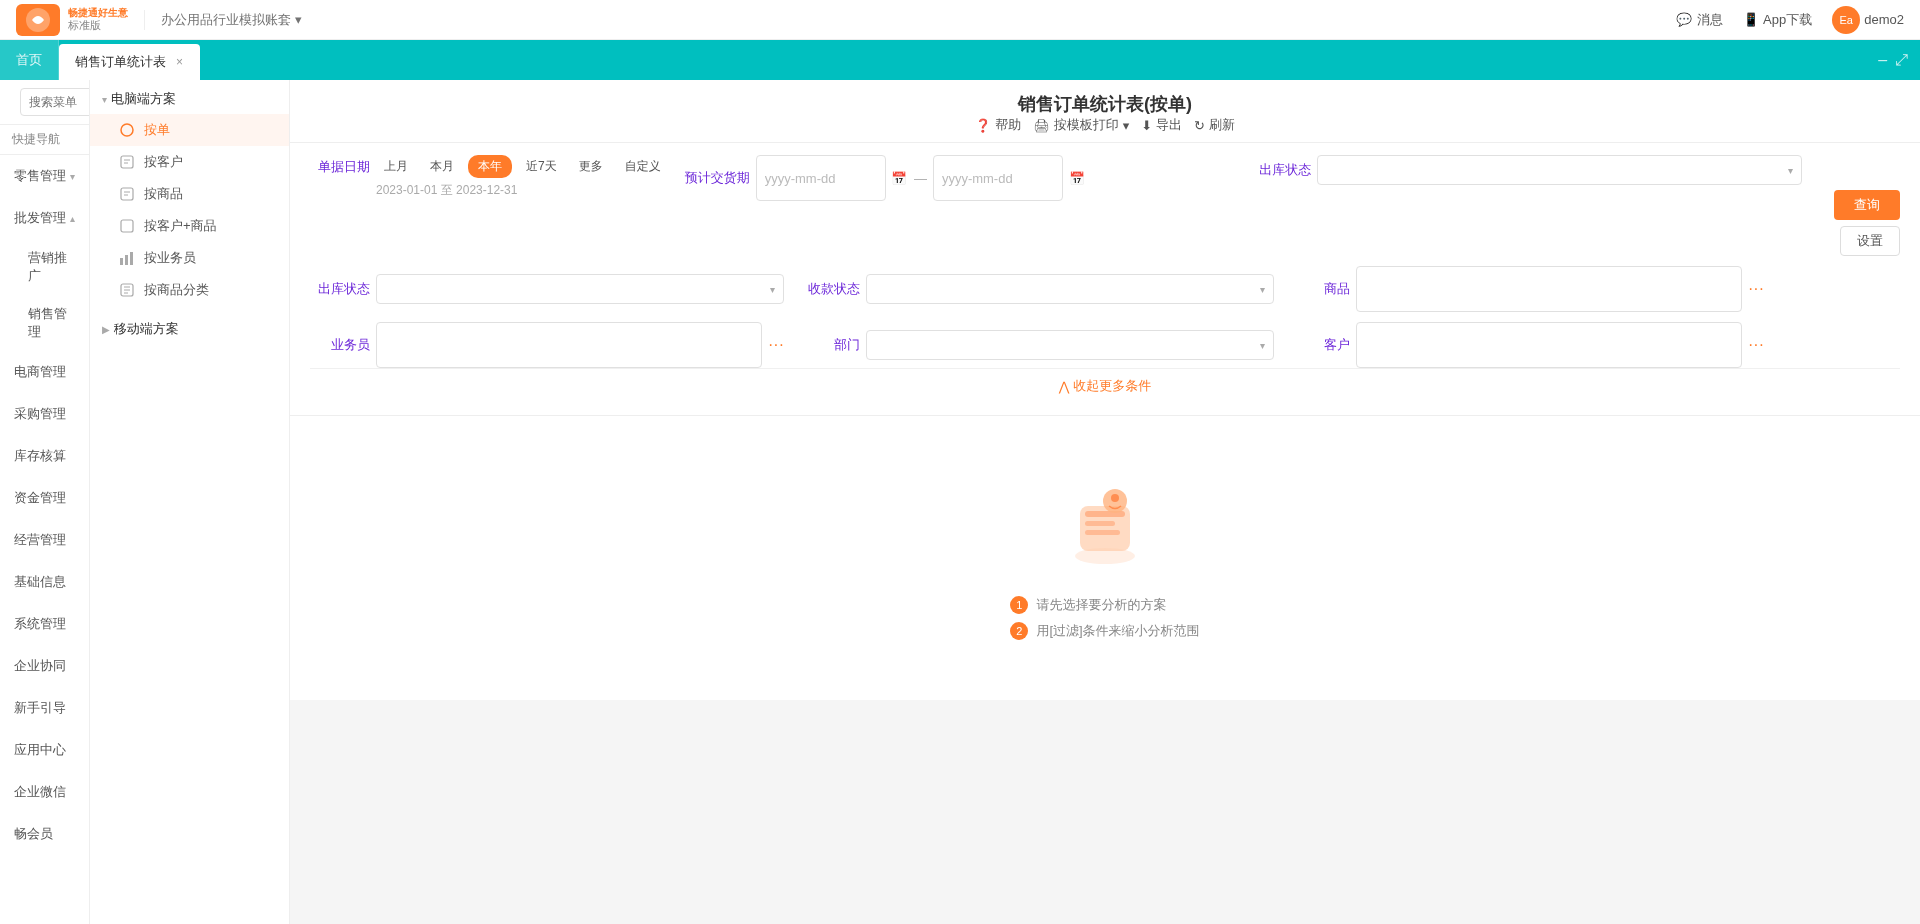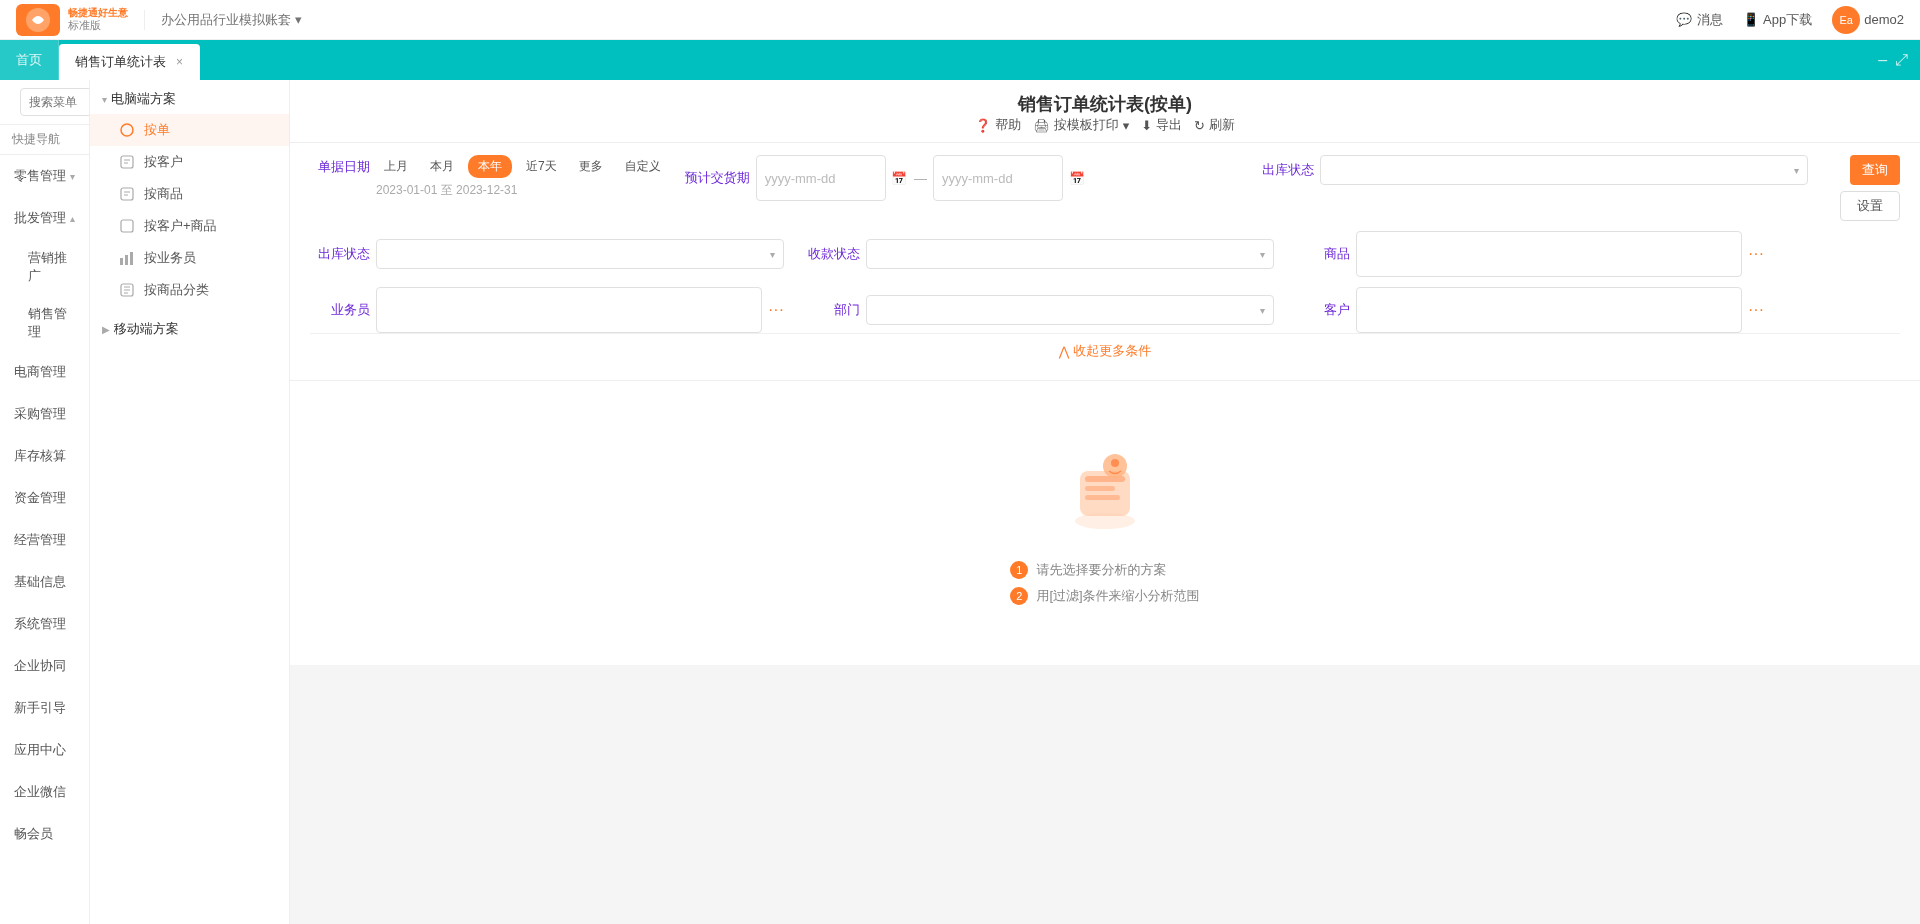--- a/index.html
+++ b/index.html
@@ -64,21 +64,21 @@
     .filter-date-group { display: flex; align-items: center; gap: 6px; }
     .date-btn { padding: 3px 8px; font-size: 12px; color: #555; cursor: pointer; border-radius: 3px; }
     .date-btn.active { background: #ff7b29; color: #fff; border-radius: 10px; padding: 3px 10px; }
     .filter-input { height: 46px; border: 1px solid #e0e0e0; border-radius: 4px; padding: 0 8px; font-size: 13px; color: #333; outline: none; background: #fff; flex: 1; }
     .filter-input::placeholder { color: #bbb; }
     .filter-dropdown { position: relative; flex: 1; min-width: 200px; }
     .filter-dropdown-btn { height: 30px; border: 1px solid #e0e0e0; border-radius: 4px; padding: 0 28px 0 8px; font-size: 13px; color: #333; background: #fff; display: flex; align-items: center; cursor: pointer; position: relative; }
     .filter-dropdown-btn .dd-arrow { position: absolute; right: 8px; color: #aaa; font-size: 10px; }
 
     .query-buttons { display: flex; flex-direction: column; gap: 6px; align-items: flex-end; margin-left: 16px; }
-    .btn-query { background: #ff7b29; color: #fff; border: none; border-radius: 4px; padding: 6px 12px; font-size: 13px; cursor: pointer; white-space: nowrap; }
+    .btn-query { background: #ff7b29; color: #fff; border: none; border-radius: 4px; padding: 6px 20px; font-size: 13px; cursor: pointer; white-space: nowrap; margin-top: 35px; }
     .btn-settings { background: #fff; color: #555; border: 1px solid #ddd; border-radius: 4px; padding: 5px 16px; font-size: 13px; cursor: pointer; }
 
     .filter-row-wrapper { display: flex; align-items: flex-start; }
     .filter-rows-main { flex: 1; }
 
     .collapse-btn { text-align: center; padding: 8px; cursor: pointer; color: #ff7b29; font-size: 13px; background: #fff; border-top: 1px solid #f0f0f0; display: flex; align-items: center; justify-content: center; gap: 4px; }
 
     
     .empty-state { display: flex; flex-direction: column; align-items: center; justify-content: center; padding: 60px 20px; background: #fff; margin: 0; }
     .empty-icon { width: 100px; height: 100px; margin-bottom: 20px; }

